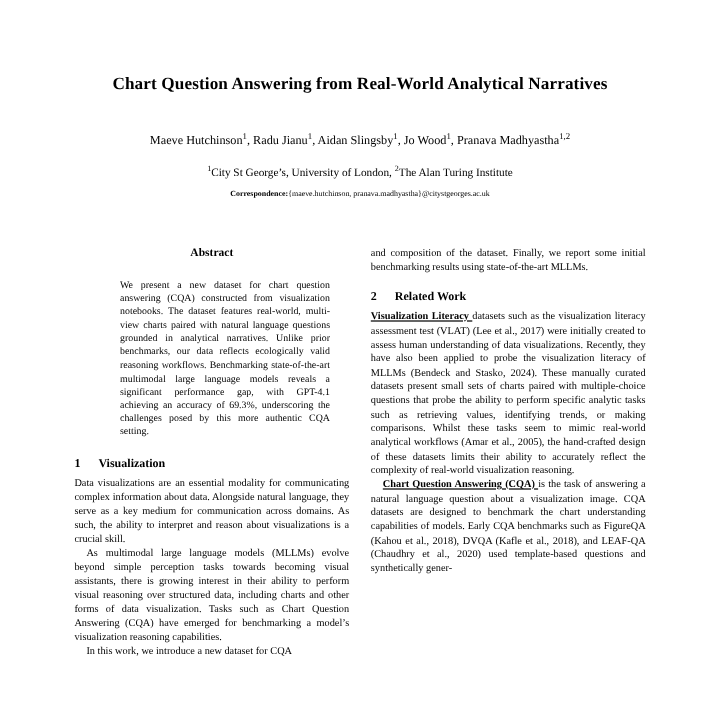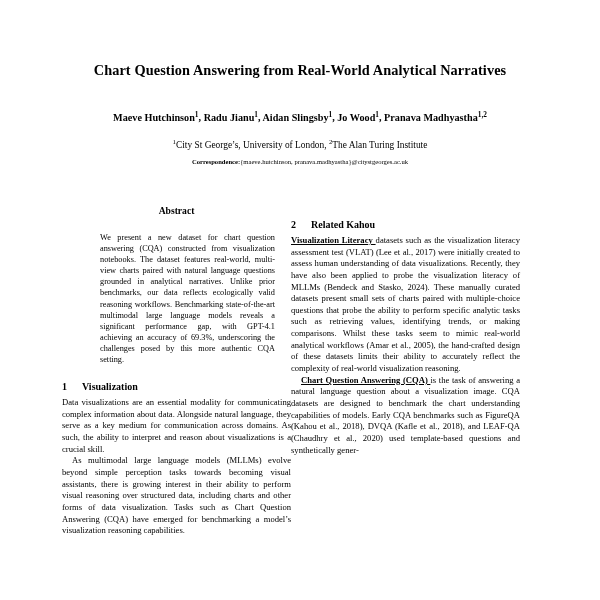--- a/index.html
+++ b/index.html
@@ -34,21 +34,21 @@
     padding-top: 62px;
     font-size: 14.3px;
     font-weight: bold;
     line-height: 1.25;
     letter-spacing: 0.1px;
   }
   .authors {
     margin: 0;
     padding-top: 31px;
     font-size: 10.2px;
-    font-weight: bold;
+    font-weight: normal;
     line-height: 1.3;
   }
   .authors sup,
   .affiliations sup,
   .paper-title sup {
     font-size: 0.72em;
     vertical-align: super;
     line-height: 0;
   }
   .affiliations {
@@ -67,20 +67,21 @@
     font-weight: bold;
   }
 
   
   .columns {
     position: absolute;
     left: 62px;
     top: 205px;
     width: 476px;
     display: flex;
+    gap: 18px;
   }
   .col {
     width: 229px;
     flex: 0 0 229px;
   }
 
   .abstract-head {
     margin: 0 0 6px 0;
     text-align: center;
     font-size: 9.6px;
@@ -150,29 +151,31 @@
         <p>We present a new dataset for chart question answering (CQA) constructed from visualization notebooks. The dataset features real-world, multi-view charts paired with natural language questions grounded in analytical narratives. Unlike prior benchmarks, our data reflects ecologically valid reasoning workflows. Benchmarking state-of-the-art multimodal large language models reveals a significant performance gap, with GPT-4.1 achieving an accuracy of 69.3%, underscoring the challenges posed by this more authentic CQA setting.</p>
       </div>
 
       <div class="section-head">
         <span class="section-num">1</span>
         <span>Visualization</span>
       </div>
 
       <p class="body-par">Data visualizations are an essential modality for communicating complex information about data. Alongside natural language, they serve as a key medium for communication across domains. As such, the ability to interpret and reason about visualizations is a crucial skill.</p>
       <p class="body-par">As multimodal large language models (MLLMs) evolve beyond simple perception tasks towards becoming visual assistants, there is growing interest in their ability to perform visual reasoning over structured data, including charts and other forms of data visualization. Tasks such as Chart Question Answering (CQA) have emerged for benchmarking a model’s visualization reasoning capabilities.</p>
+      <p class="body-par">In this work, we introduce a new dataset for CQA</p>
 
     </div>
 
     <div class="col">
 
+      <p class="body-par">and composition of the dataset. Finally, we report some initial benchmarking results using state-of-the-art MLLMs.</p>
 
       <div class="section-head first-right">
         <span class="section-num">2</span>
-        <span>Related Kahou</span>
+        <span>Related Work</span>
       </div>
 
       <p class="body-par"><span class="lead">Visualization Literacy </span><span>datasets such as the visualization literacy assessment test (VLAT) (Lee et al., 2017) were initially created to assess human understanding of data visualizations. Recently, they have also been applied to probe the visualization literacy of MLLMs (Bendeck and Stasko, 2024). These manually curated datasets present small sets of charts paired with multiple-choice questions that probe the ability to perform specific analytic tasks such as retrieving values, identifying trends, or making comparisons. Whilst these tasks seem to mimic real-world analytical workflows (Amar et al., 2005), the hand-crafted design of these datasets limits their ability to accurately reflect the complexity of real-world visualization reasoning.</span></p>
       <p class="body-par"><span class="lead">Chart Question Answering (CQA) </span><span>is the task of answering a natural language question about a visualization image. CQA datasets are designed to benchmark the chart understanding capabilities of models. Early CQA benchmarks such as FigureQA (Kahou et al., 2018), DVQA (Kafle et al., 2018), and LEAF-QA (Chaudhry et al., 2020) used template-based questions and synthetically gener-</span></p>
 
     </div>
 
   </div>
 </div>
 

